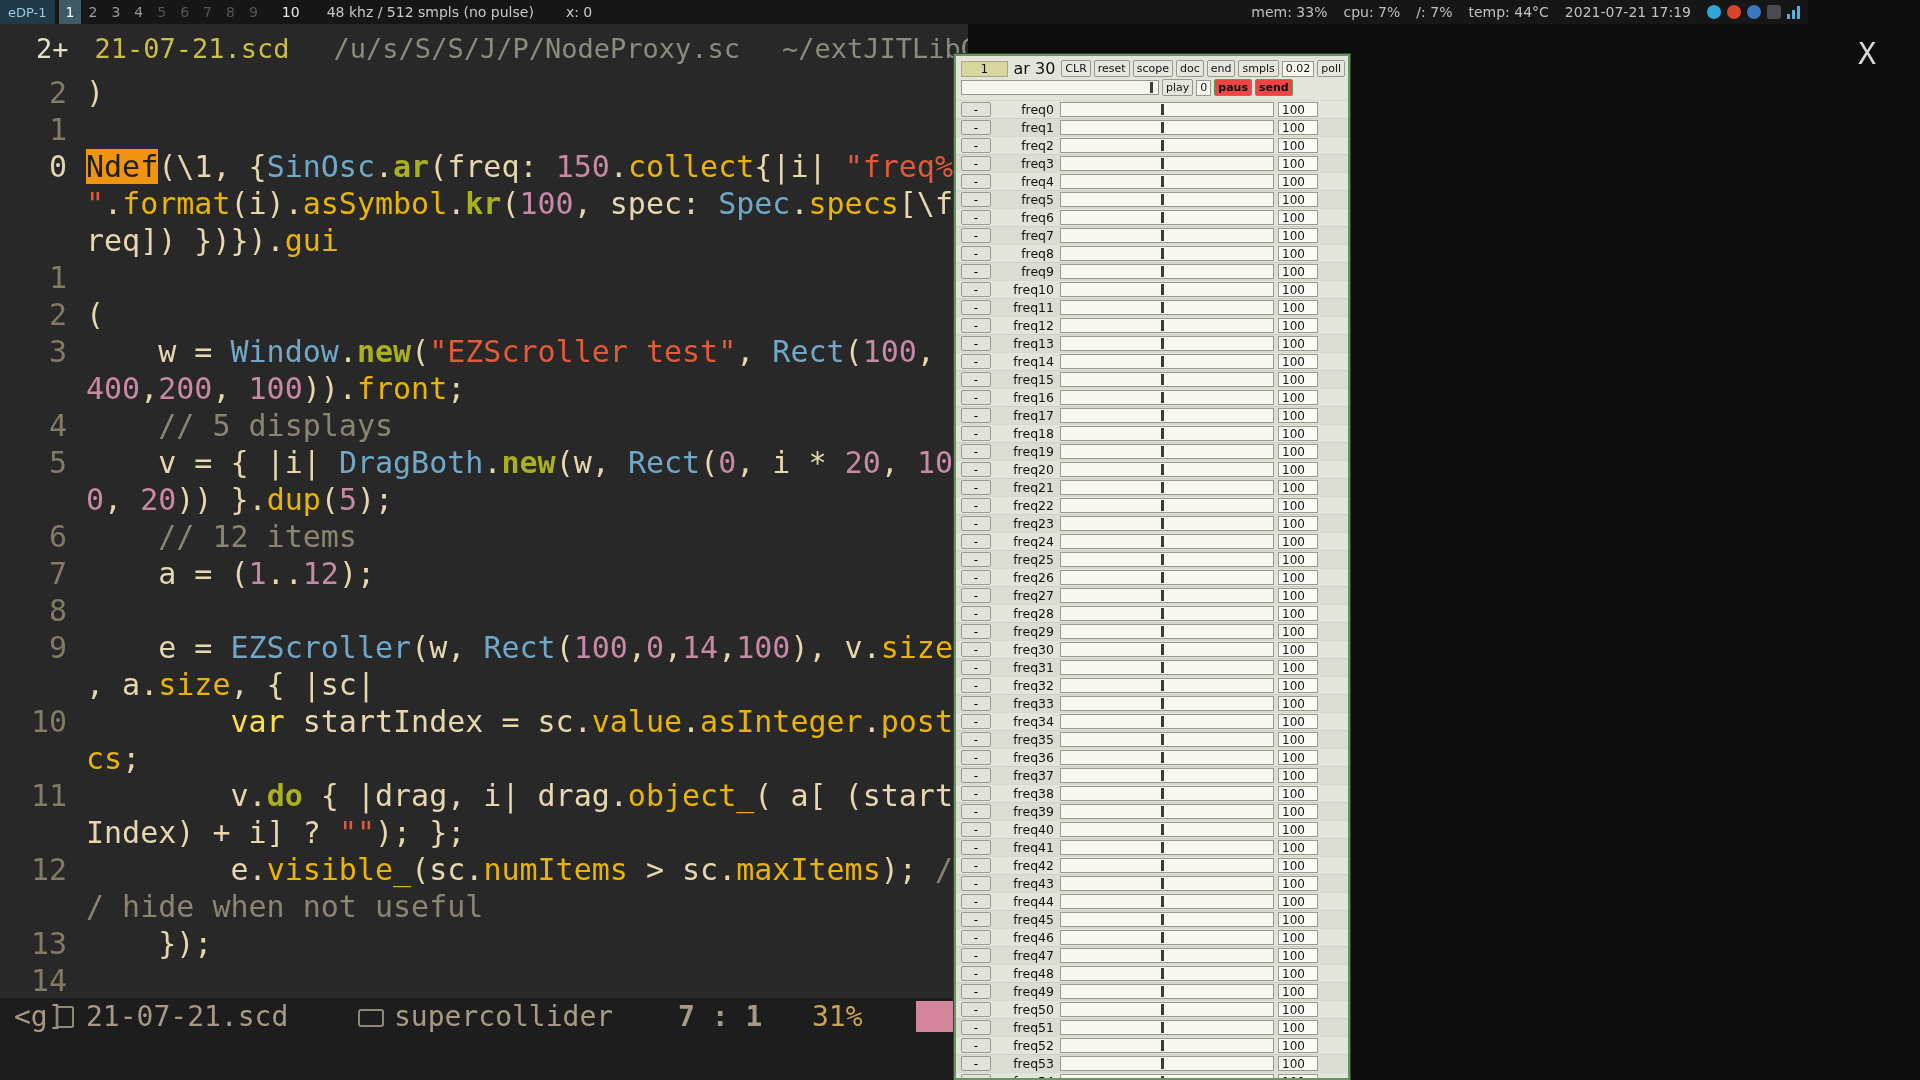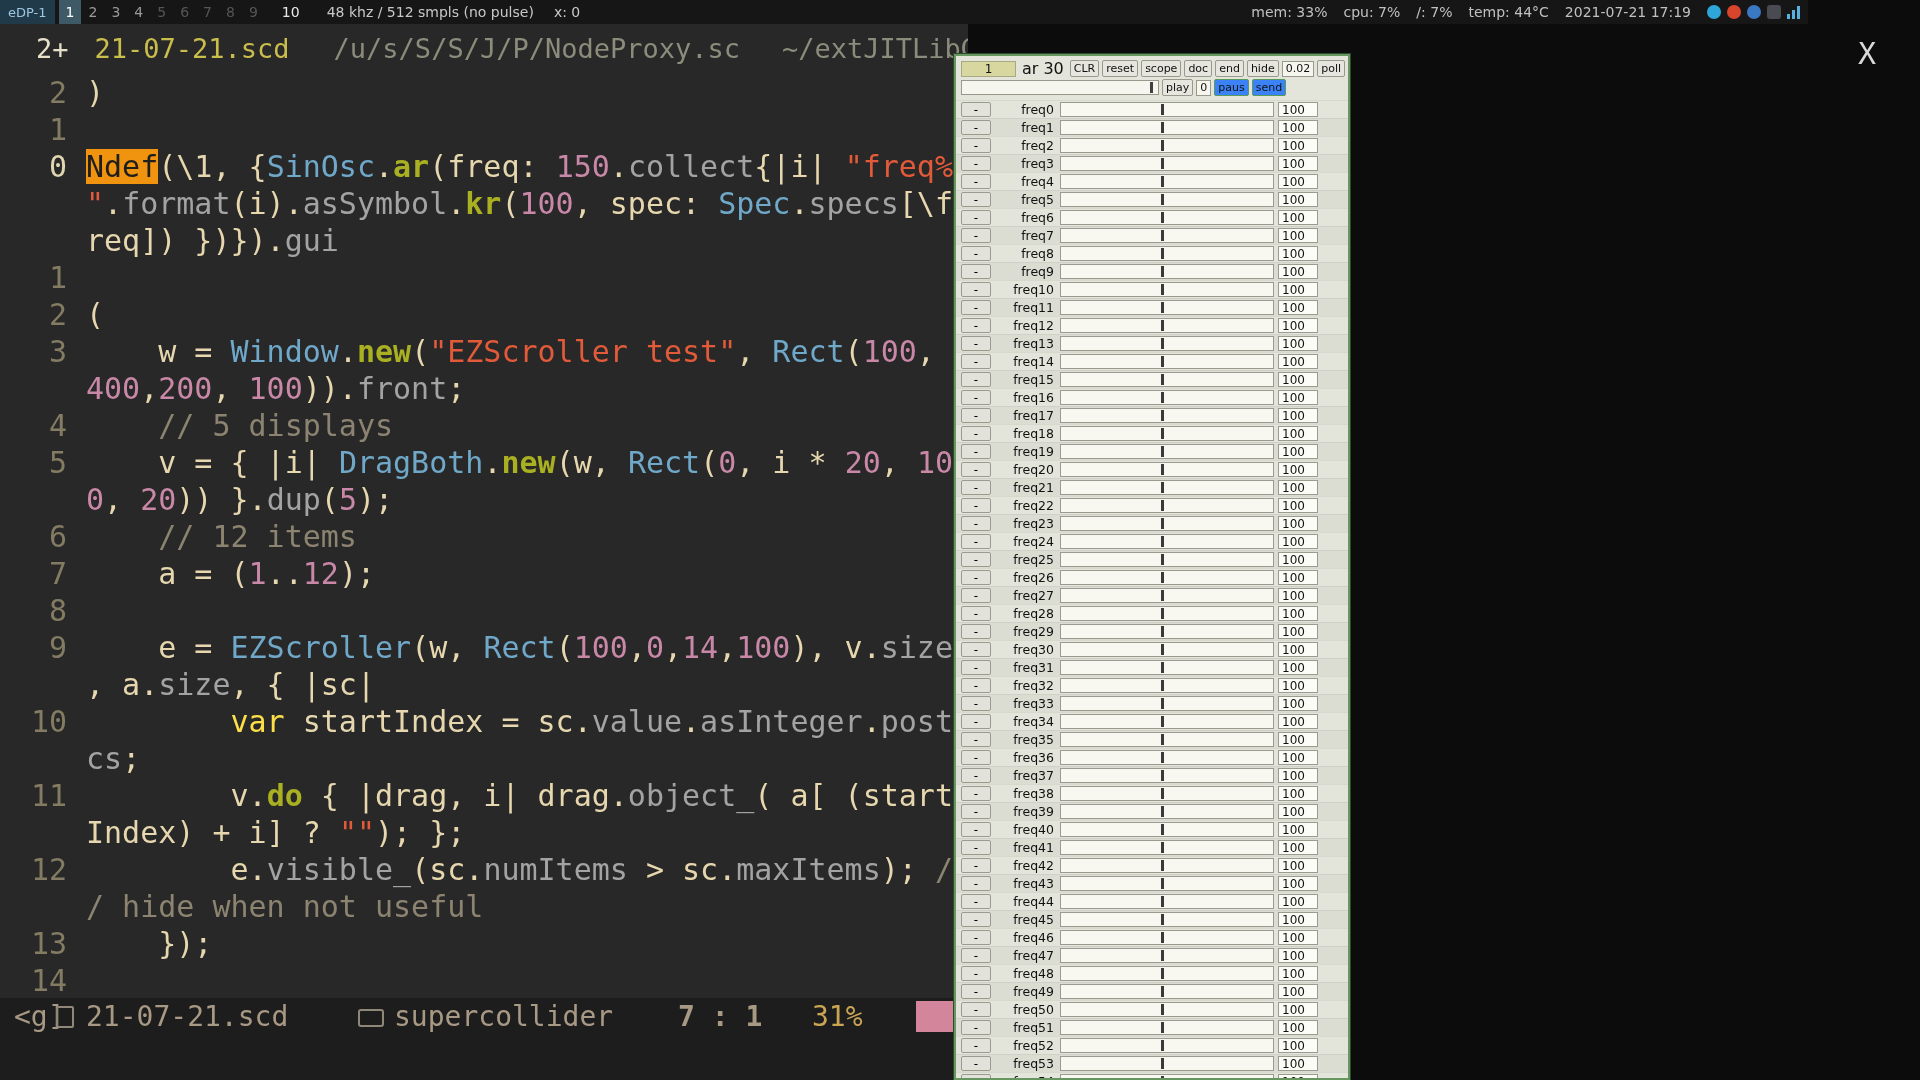--- a/index.html
+++ b/index.html
@@ -8,21 +8,21 @@
   
   .topbar{position:absolute;left:0;top:0;width:1808px;height:24px;background:#161616;display:flex;align-items:center;font-size:14px;color:#b4b4b4;z-index:10;}
   .output-label{background:#203a4a;color:#9cc7e0;height:24px;display:flex;align-items:center;padding:0 8px;font-size:13px;}
   .ws-list{display:flex;align-items:center;margin-left:4px;}
   .ws{padding:0 7px;height:24px;display:flex;align-items:center;}
   .ws.active{background:#3d5a66;color:#ffffff;}
   .ws.normal{color:#9a9a9a;}
   .ws.dim{color:#565656;}
   .ws.bright{color:#e8e8e8;margin-left:10px;}
   .audio-status{margin-left:20px;color:#c8c8c8;}
-  .x-status{margin-left:20px;color:#c8c8c8;}
+  .x-status{margin-left:32px;color:#c8c8c8;}
   .topbar-right{margin-left:auto;display:flex;gap:16px;align-items:center;padding-right:8px;color:#c0c0c0;white-space:nowrap;}
   .tray{display:flex;gap:6px;align-items:center;}
   .tray-dot{width:14px;height:14px;border-radius:50%;display:inline-block;}
   .bars-icon{display:flex;align-items:flex-end;gap:2px;height:14px;}
   .bars-icon i{width:3px;display:block;}
 
   
   .terminal{position:absolute;left:0;top:24px;width:968px;height:1056px;background:#282828;overflow:hidden;}
   .tabline{height:48px;display:flex;align-items:center;font-family:"DejaVu Sans Mono",monospace;font-size:27px;white-space:nowrap;overflow:hidden;}
   .tab-mod{color:#e6e0c8;margin-left:36px;}
@@ -31,21 +31,21 @@
   .tab-path2{color:#8c8c7c;margin-left:42px;}
   .close-x{position:absolute;left:1858px;top:36px;color:#d8d8d8;font-size:30px;font-family:"DejaVu Sans Mono",monospace;z-index:10;cursor:default;}
 
   .code{position:absolute;left:0;top:50px;width:968px;font-family:"DejaVu Sans Mono",monospace;font-size:30px;line-height:37px;}
   .crow{display:flex;height:37px;white-space:pre;}
   .gut{width:67px;text-align:right;color:#837b62;flex:none;}
   .gut.cur{color:#e0d6b2;}
   .ctext{margin-left:19px;color:#e6d7ae;}
   .seg-fg{color:#e6d7ae;}
   .seg-cls{color:#6fa8c8;margin-top:12px;}
-  .seg-m{color:#a3a3a3;}
+  .seg-m{color:#eab308;}
   .seg-mb{color:#a9b021;font-weight:bold;}
   .seg-kw{color:#fde047;}
   .seg-str{color:#e25a3a;}
   .seg-num{color:#c988a8;}
   .seg-cmt{color:#8c8471;}
   .seg-hl{background:#f0930e;color:#1e1e1e;}
 
   .footer{position:absolute;left:0;top:974px;width:968px;height:82px;background:#1d1d1d;}
   .statusline{position:relative;height:37px;font-family:"DejaVu Sans Mono",monospace;font-size:28px;color:#a89984;}
   .statusline span{position:absolute;top:2px;}
@@ -58,21 +58,21 @@
   .sl-pct{left:812px;color:#c9a554;}
   .sl-progress{left:916px;top:3px !important;width:51px;height:31px;background:#d3869b;}
 
   
   .sc-window{position:absolute;left:954px;top:54px;width:396px;height:1026px;background:#e3e5da;border:2px solid #66975f;box-shadow:0 0 0 1px #2e4a2e;box-sizing:border-box;overflow:hidden;font-family:"DejaVu Sans",sans-serif;color:#111;z-index:50;}
   .sc-header{padding:3px 3px 2px 5px;}
   .hrowA,.hrowB{display:flex;align-items:center;gap:3px;height:19px;}
   .name-box{width:66px;height:16px;background:#d9d7a0;border:1px solid #a8a884;font-size:12px;display:flex;align-items:center;justify-content:center;box-sizing:border-box;}
   .hdr-label{font-size:16px;margin:0 3px;white-space:nowrap;}
   .hbtn{height:17px;font-size:11px;background:#e6e6de;border:1px solid #98988c;border-radius:2px;padding:0 3px;display:flex;align-items:center;font-family:inherit;color:#111;}
-  .green-btn{background:#3b82f6;border-color:#5a9a5a;}
+  .green-btn{background:#ef4444;border-color:#5a9a5a;font-weight:bold;}
   .num-box{height:16px;background:#f6f6ee;border:1px solid #98988c;font-size:11px;padding:0 3px;display:flex;align-items:center;box-sizing:border-box;}
   .vol-slider{width:198px;height:15px;background:#f6f6ee;border:1px solid #98988c;position:relative;display:inline-block;box-sizing:border-box;}
   .vol-handle{position:absolute;top:1px;bottom:1px;width:3px;background:#404040;left:96%;}
 
   .param-list{position:absolute;left:0;top:44px;right:0;bottom:0;}
   .param-row{height:18px;display:flex;align-items:center;padding-left:5px;border-top:1px solid rgba(0,0,0,0.05);box-sizing:border-box;}
   .param-row:nth-child(even){background:rgba(0,0,0,0.03);}
   .param-minus{width:30px;height:15px;background:#e2e2da;border:1px solid #9a9a8e;font-size:12px;display:flex;align-items:center;justify-content:center;box-sizing:border-box;border-radius:2px;flex:none;padding:0;font-family:inherit;}
   .param-label{width:60px;text-align:right;font-size:12.5px;margin-left:3px;flex:none;white-space:nowrap;}
   .param-slider{width:214px;height:15px;background:#f8f8f0;border:1px solid #9a9a8e;position:relative;box-sizing:border-box;margin-left:6px;flex:none;}
@@ -170,21 +170,21 @@
 <div class="sc-window">
   <div class="sc-header">
     <div class="hrowA">
       <span class="name-box">1</span>
       <span class="hdr-label">ar 30</span>
       <button class="hbtn">CLR</button>
       <button class="hbtn">reset</button>
       <button class="hbtn">scope</button>
       <button class="hbtn">doc</button>
       <button class="hbtn">end</button>
-      <button class="hbtn">hide</button>
+      <button class="hbtn">smpls</button>
       <span class="num-box">0.02</span>
       <button class="hbtn">poll</button>
     </div>
     <div class="hrowB">
       <span class="vol-slider">
           <i class="vol-handle"></i>
         </span>
       <button class="hbtn">play</button>
       <span class="num-box">0</span>
       <button class="hbtn green-btn">paus</button>

